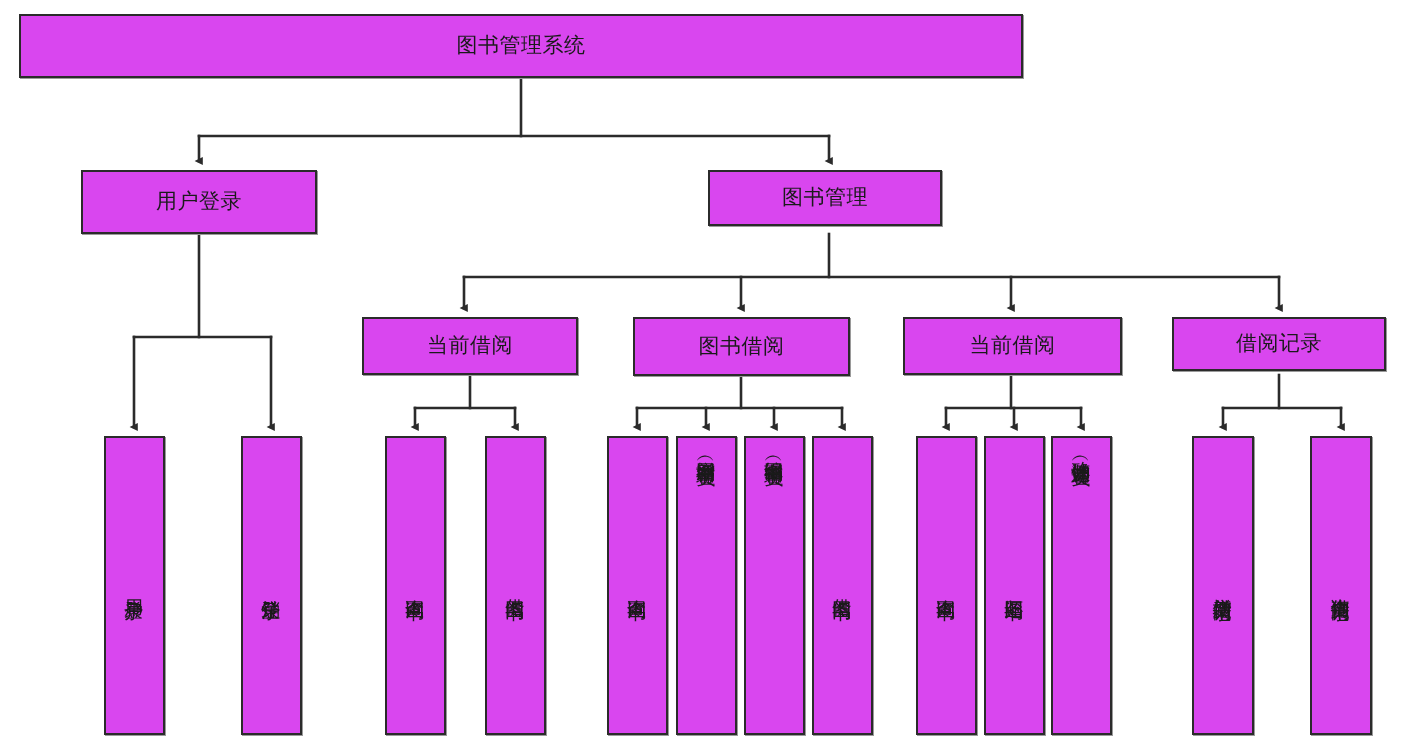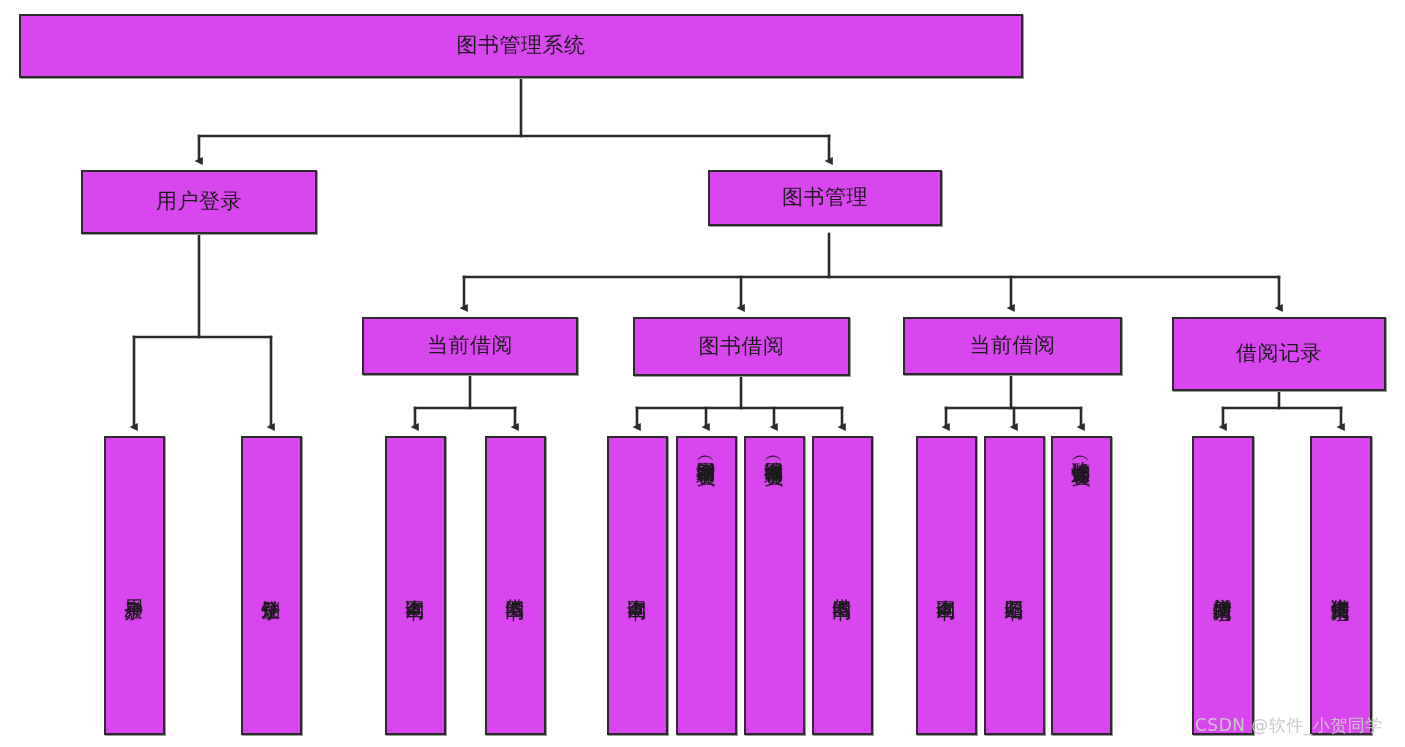--- a/index.html
+++ b/index.html
@@ -145,21 +145,21 @@
       </div>
       <div class="node-box" style="left: 362px; top: 317px; width: 216px; height: 58px;">
         <span class="node-label-h">当前借阅</span>
       </div>
       <div class="node-box" style="left: 633px; top: 317px; width: 217px; height: 59px;">
         <span class="node-label-h">图书借阅</span>
       </div>
       <div class="node-box" style="left: 903px; top: 317px; width: 219px; height: 58px;">
         <span class="node-label-h">当前借阅</span>
       </div>
-      <div class="node-box" style="left: 1172px; top: 317px; width: 214px; height: 74px;">
+      <div class="node-box" style="left: 1172px; top: 317px; width: 214px; height: 54px;">
         <span class="node-label-h">借阅记录</span>
       </div>
       <div class="node-box node-leaf node-leaf-center" style="left: 104px; top: 436px; width: 61px; height: 299px;">
         <span class="node-label-v">用户登录</span>
       </div>
       <div class="node-box node-leaf node-leaf-center" style="left: 241px; top: 436px; width: 61px; height: 299px;">
         <span class="node-label-v">注销登录</span>
       </div>
       <div class="node-box node-leaf node-leaf-center" style="left: 385px; top: 436px; width: 61px; height: 299px;">
         <span class="node-label-v">查询图书</span>
@@ -189,15 +189,14 @@
         <span class="node-label-v">确认归还（管理员）</span>
       </div>
       <div class="node-box node-leaf node-leaf-center" style="left: 1192px; top: 436px; width: 62px; height: 299px;">
         <span class="node-label-v">新增借阅记录</span>
       </div>
       <div class="node-box node-leaf node-leaf-center" style="left: 1310px; top: 436px; width: 62px; height: 299px;">
         <span class="node-label-v">查询借阅记录</span>
       </div>
     </div>
 
-  <div class="watermark" style="left: 1195px; top: 714px;">CSDN @软件_小贺同学</div>
 
 </div>
 
 </body></html>

